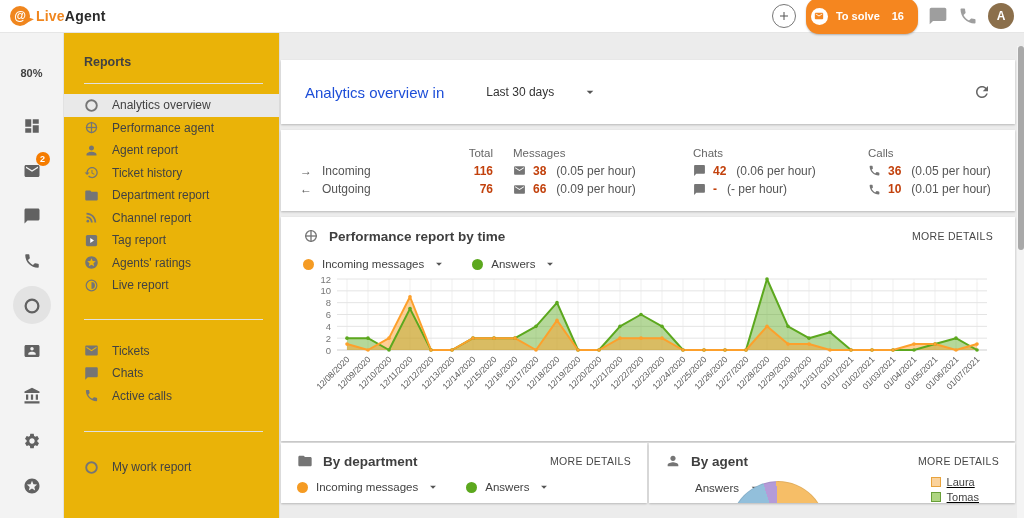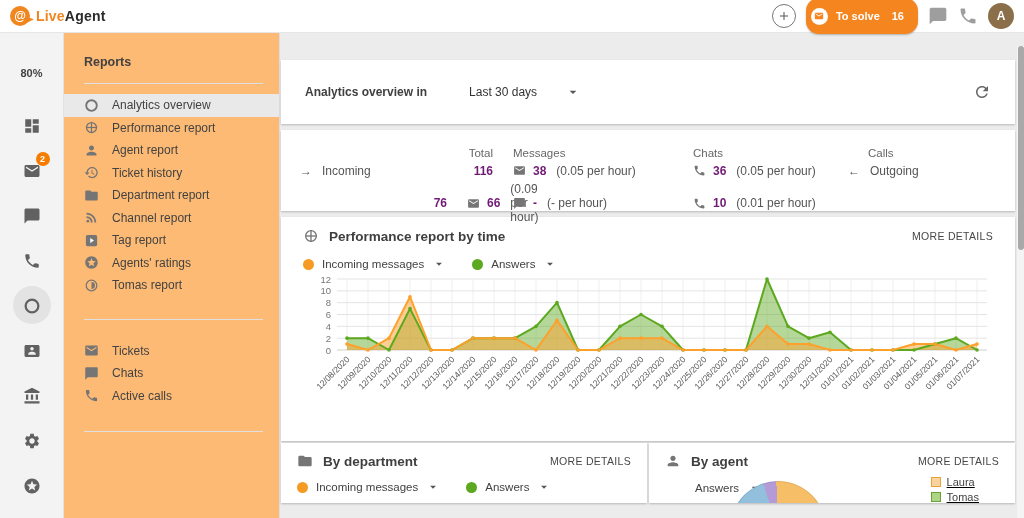--- a/index.html
+++ b/index.html
@@ -30,47 +30,47 @@
   .rail { width:64px; background:#f3f3f3; border-right:1px solid #e2e2e2; display:flex; flex-direction:column; align-items:center; flex-shrink:0; }
   .rail-percent { margin-top:34px; font-size:11px; font-weight:bold; color:#424242; }
   .rail-items { margin-top:24px; display:flex; flex-direction:column; align-items:center; }
   .rail-item { width:44px; height:45px; display:flex; align-items:center; justify-content:center; color:#616161; position:relative; cursor:pointer; }
   .rail-item .ic { width:18px; height:18px; }
   .rail-item.active .halo { position:absolute; width:38px; height:38px; background:#e3e3e3; border-radius:50%; left:3px; top:3px; }
   .rail-item.active .ic { position:relative; }
   .badge { position:absolute; top:4px; right:4px; min-width:14px; height:14px; background:#F57C00; color:#fff; border-radius:7px; font-size:9px; font-weight:bold; display:flex; align-items:center; justify-content:center; padding:0 3px; }
 
   
-  .navpanel { width:216px; background:#fdba74; border-right:1px solid #dedede; flex-shrink:0; padding-top:22px; }
+  .navpanel { width:216px; background:#eab308; border-right:1px solid #dedede; flex-shrink:0; padding-top:22px; }
   .nav-title { font-size:12.5px; font-weight:bold; color:#424242; padding-left:20px; }
   .nav-divider { height:1px; background:#e0e0e0; margin:14px 16px 10px 20px; }
   .nav-item { display:flex; align-items:center; gap:13px; height:22.5px; padding-left:20px; font-size:12px; color:#424242; cursor:pointer; }
   .nav-item .ic { width:15px; height:15px; color:#757575; flex-shrink:0; }
   .nav-item.selected { background:#e9e9e9; }
 
   
   .main { flex:1; position:relative; padding:27px 9px 0 1px; }
   .card { background:#fff; box-shadow:0 1px 2px rgba(0,0,0,.22); }
 
   .head-card { height:64px; display:flex; align-items:center; padding:0 24px; }
-  .head-title { font-size:12px; font-weight:bold; color:#404040; }
+  .head-title { font-size:15px; font-weight:normal; color:#1d4ed8; }
   .range-select { margin-left:42px; display:flex; align-items:center; gap:28px; font-size:12px; color:#333; cursor:pointer; }
   .caret { width:16px; height:16px; color:#555; }
   .refresh { margin-left:auto; width:18px; height:18px; color:#666; cursor:pointer; }
 
   
   .stats-card { margin-top:6px; height:81px; padding:17px 16px 0 19px; }
   .stats-grid { display:grid; grid-template-columns:147px 46px 180px 175px 1fr; row-gap:4.5px; font-size:12px; align-items:center; }
   .col-h { color:#666; font-size:11.5px; }
   .t-right { text-align:right; }
   .cell { display:flex; align-items:center; gap:7px; }
   .cell .ic { width:13px; height:13px; color:#757575; flex-shrink:0; }
   .pad-col { padding-left:20px; }
   .row-label { color:#555; display:flex; align-items:center; gap:10px; }
-  .num { font-weight:bold; color:#701a75; }
+  .num { font-weight:bold; color:#c2410c; }
   .rate { color:#555; margin-left:3px; }
 
   
   .perf-card { margin-top:6px; height:224px; padding:11px 22px 0 22px; }
   .sec-head { display:flex; align-items:center; gap:10px; }
   .sec-head .ic { width:16px; height:16px; color:#757575; }
   .sec-title { font-size:13.5px; font-weight:bold; color:#3f3f3f; }
   .more { margin-left:auto; font-size:10.5px; color:#474747; letter-spacing:.3px; cursor:pointer; }
   .legend-row { display:flex; align-items:flex-end; gap:26px; margin-top:13px; }
   .legend-item { display:flex; align-items:center; gap:8px; cursor:pointer; }
@@ -229,21 +229,21 @@
         <span>Analytics overview</span>
       </div>
     <div class="nav-item">
         <span class="ic">
           <svg viewBox="0 0 24 24" width="100%" height="100%">
             <circle cx="12" cy="12" r="8" fill="none" stroke="currentColor" stroke-width="2"></circle>
             <path d="M11 3h2v18h-2z" fill="currentColor"></path>
             <path d="M3 11h18v2H3z" fill="currentColor"></path>
           </svg>
         </span>
-        <span>Performance report</span>
+        <span>Performance agent</span>
       </div>
     <div class="nav-item">
         <span class="ic">
           <svg viewBox="0 0 24 24" width="100%" height="100%">
             <path d="M12 12c2.21 0 4-1.79 4-4s-1.79-4-4-4-4 1.79-4 4 1.79 4 4 4zm0 2c-2.67 0-8 1.34-8 4v2h16v-2c0-2.66-5.33-4-8-4z" fill="currentColor"></path>
           </svg>
         </span>
         <span>Agent report</span>
       </div>
     <div class="nav-item">
@@ -288,21 +288,21 @@
         </span>
         <span>Agents' ratings</span>
       </div>
     <div class="nav-item">
         <span class="ic">
           <svg viewBox="0 0 24 24" width="100%" height="100%">
             <circle cx="12" cy="12" r="8.5" fill="none" stroke="currentColor" stroke-width="2"></circle>
             <path d="M12 6.5a5.5 5.5 0 0 1 0 11z" fill="currentColor"></path>
           </svg>
         </span>
-        <span>Tomas report</span>
+        <span>Live report</span>
       </div>
 
     <div class="nav-divider" style="margin-top:22px; margin-bottom:20px;"></div>
 
     <div class="nav-item">
         <span class="ic">
           <svg viewBox="0 0 24 24" width="100%" height="100%">
             <path d="M20 4H4c-1.1 0-1.99.9-1.99 2L2 18c0 1.1.9 2 2 2h16c1.1 0 2-.9 2-2V6c0-1.1-.9-2-2-2zm0 4l-8 5-8-5V6l8 5 8-5v2z" fill="currentColor"></path>
           </svg>
         </span>
@@ -320,20 +320,28 @@
         <span class="ic">
           <svg viewBox="0 0 24 24" width="100%" height="100%">
             <path d="M6.62 10.79c1.44 2.83 3.76 5.14 6.59 6.59l2.2-2.2c.27-.27.67-.36 1.02-.24 1.12.37 2.33.57 3.57.57.55 0 1 .45 1 1V20c0 .55-.45 1-1 1-9.39 0-17-7.61-17-17 0-.55.45-1 1-1h3.5c.55 0 1 .45 1 1 0 1.25.2 2.45.57 3.57.11.35.03.74-.25 1.02l-2.2 2.2z" fill="currentColor"></path>
           </svg>
         </span>
         <span>Active calls</span>
       </div>
 
     <div class="nav-divider" style="margin-top:24px; margin-bottom:24px;"></div>
 
+    <div class="nav-item">
+        <span class="ic">
+          <svg viewBox="0 0 24 24" width="100%" height="100%">
+            <circle cx="12" cy="12" r="8.5" fill="none" stroke="currentColor" stroke-width="3"></circle>
+          </svg>
+        </span>
+        <span>My work report</span>
+      </div>
   </div>
 
   <div class="main">
 
     <div class="card head-card">
       <span class="head-title">Analytics overview in</span>
       <span class="range-select">
         <span>Last 30 days</span>
         <span class="ic caret">
             <svg viewBox="0 0 24 24" width="100%" height="100%">
@@ -362,20 +370,29 @@
           </div>
         <div class="num t-right">116</div>
         <div class="cell pad-col">
             <span class="ic">
               <svg viewBox="0 0 24 24" width="100%" height="100%">
                 <path d="M20 4H4c-1.1 0-1.99.9-1.99 2L2 18c0 1.1.9 2 2 2h16c1.1 0 2-.9 2-2V6c0-1.1-.9-2-2-2zm0 4l-8 5-8-5V6l8 5 8-5v2z" fill="currentColor"></path>
               </svg>
             </span>
             <span class="num">38</span>
             <span class="rate">(0.05 per hour)</span>
+          </div>
+        <div class="cell pad-col">
+            <span class="ic">
+              <svg viewBox="0 0 24 24" width="100%" height="100%">
+                <path d="M20 2H4c-1.1 0-1.99.9-1.99 2L2 22l4-4h14c1.1 0 2-.9 2-2V4c0-1.1-.9-2-2-2z" fill="currentColor"></path>
+              </svg>
+            </span>
+            <span class="num">42</span>
+            <span class="rate">(0.06 per hour)</span>
           </div>
         <div class="cell pad-col">
             <span class="ic">
               <svg viewBox="0 0 24 24" width="100%" height="100%">
                 <path d="M6.62 10.79c1.44 2.83 3.76 5.14 6.59 6.59l2.2-2.2c.27-.27.67-.36 1.02-.24 1.12.37 2.33.57 3.57.57.55 0 1 .45 1 1V20c0 .55-.45 1-1 1-9.39 0-17-7.61-17-17 0-.55.45-1 1-1h3.5c.55 0 1 .45 1 1 0 1.25.2 2.45.57 3.57.11.35.03.74-.25 1.02l-2.2 2.2z" fill="currentColor"></path>
               </svg>
             </span>
             <span class="num">36</span>
             <span class="rate">(0.05 per hour)</span>
           </div>

